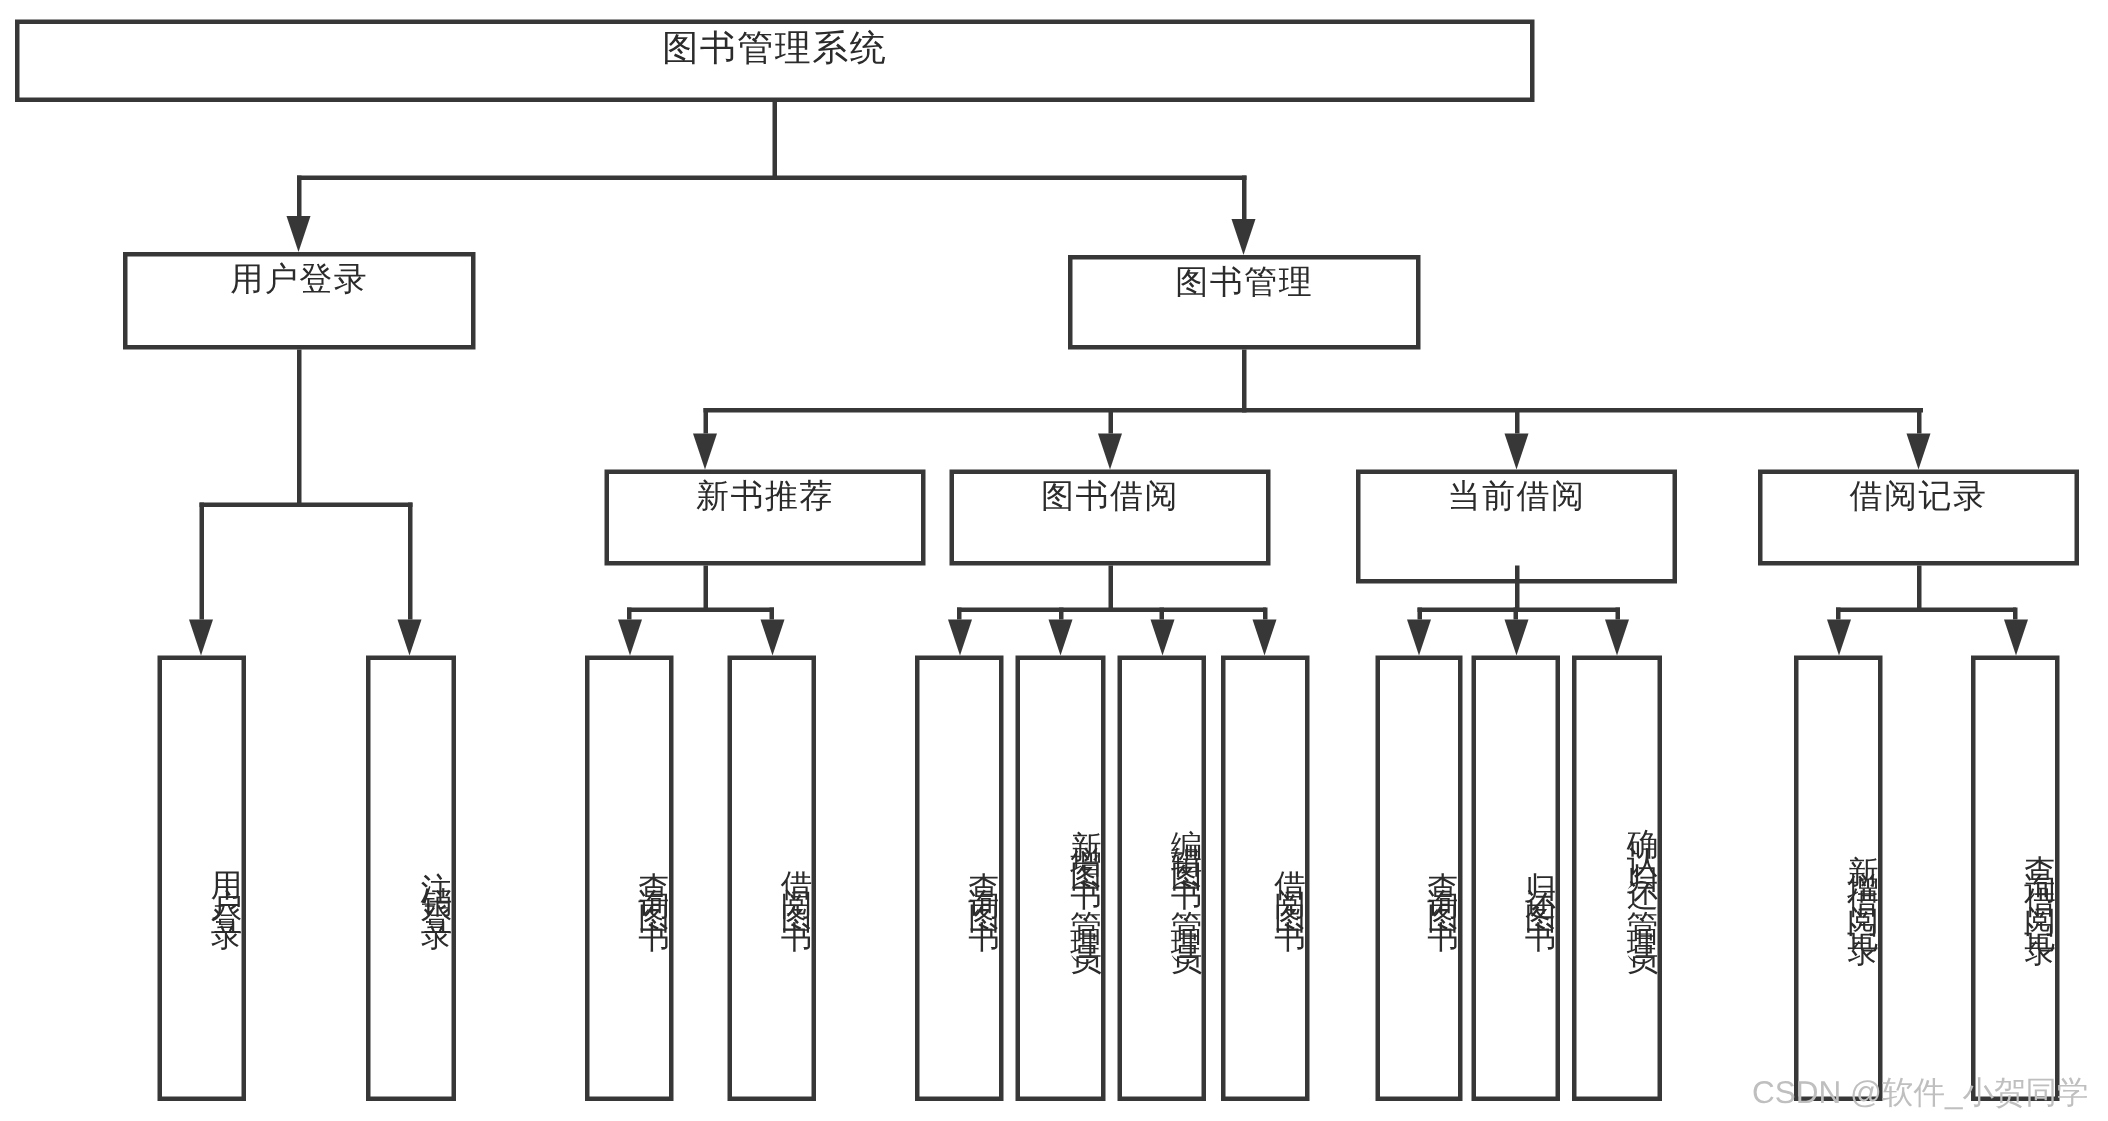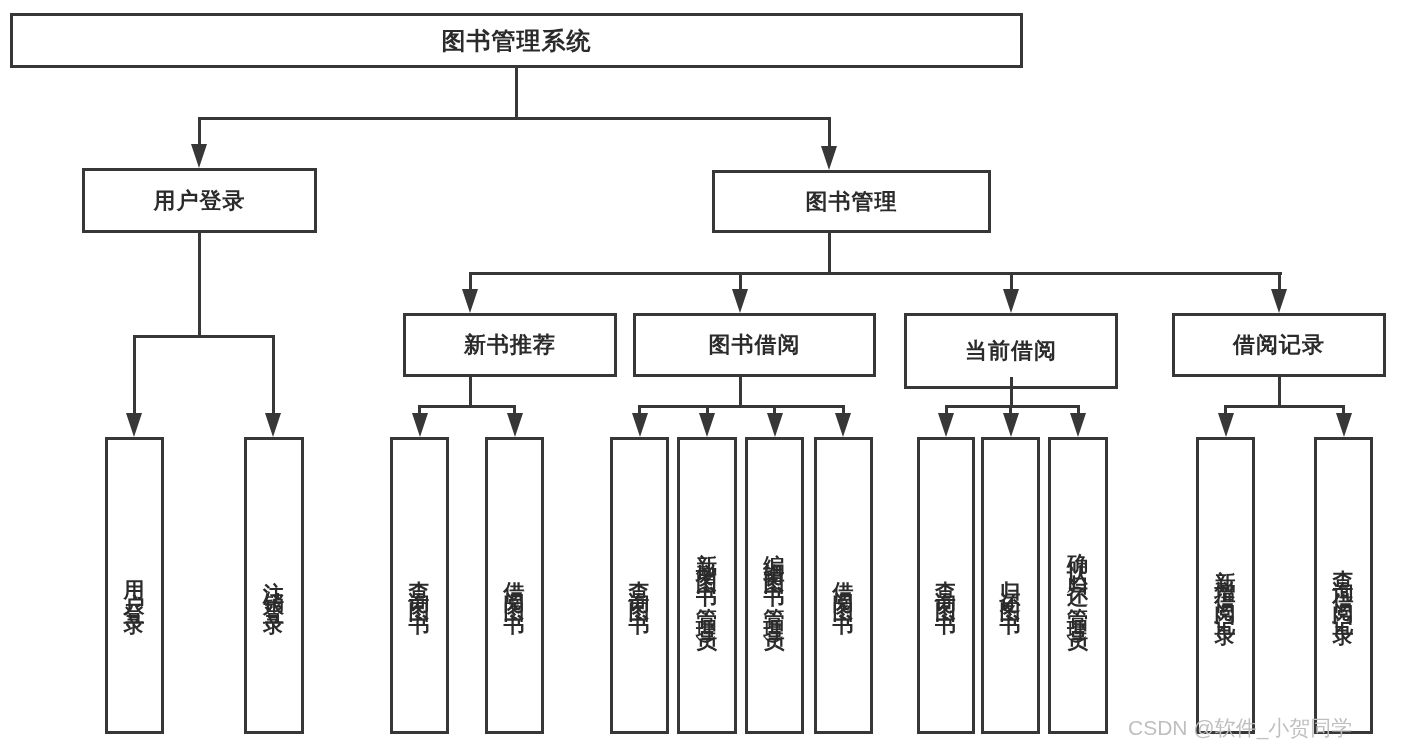--- a/index.html
+++ b/index.html
@@ -15,23 +15,22 @@
     width:1405px;height:747px;
     background:var(--bg);
     font-family:"Liberation Sans","DejaVu Sans",sans-serif;
     color:var(--text);
     overflow:hidden;
   }
   .box{
     position:absolute;
     border:3px solid var(--line);
     background:var(--bg);
-    display:flex;align-items:center;justify-content:center;
+    display:flex;align-items:flex-start;justify-content:center;
     color:var(--text);
-    font-weight:bold;
   }
   .hnode{font-size:22px;letter-spacing:1px;}
   .root{font-size:24px;letter-spacing:1px;}
   .leaf{
     writing-mode:vertical-rl;
     font-size:21px;
     letter-spacing:11px;
     line-height:1;
   }
   .leaf span{display:block;}
@@ -42,49 +41,49 @@
     content:"";
     position:absolute;
     left:-6.5px;top:100%;
     width:0;height:0;
     border-left:8px solid transparent;
     border-right:8px solid transparent;
     border-top:24px solid var(--line);
   }
   .watermark{
     position:absolute;
-    left:1128px;top:714px;
+    left:1168px;top:714px;
     font-size:21px;
     color:var(--watermark);
     white-space:nowrap;
     z-index:10;
   }
 </style>
 </head>
 <body>
 
 <div class="canvas">
 
   <div class="box root" style="left:10px;top:13px;width:1013px;height:55px;">
     <span>图书管理系统</span>
   </div>
 
   <div class="box hnode" style="left:82px;top:168px;width:235px;height:65px;">
     <span>用户登录</span>
   </div>
 
-  <div class="box hnode" style="left:712px;top:170px;width:279px;height:63px;">
+  <div class="box hnode" style="left:712px;top:170px;width:235px;height:63px;">
     <span>图书管理</span>
   </div>
 
   <div class="box hnode" style="left:363px;top:313px;width:214px;height:64px;margin-left:40px;">
     <span>新书推荐</span>
   </div>
 
-  <div class="box hnode" style="left:633px;top:313px;width:243px;height:64px;">
+  <div class="box hnode" style="left:633px;top:313px;width:214px;height:64px;">
     <span>图书借阅</span>
   </div>
 
   <div class="box hnode" style="left:904px;top:313px;width:214px;height:76px;">
     <span>当前借阅</span>
   </div>
 
   <div class="box hnode" style="left:1172px;top:313px;width:214px;height:64px;">
     <span>借阅记录</span>
   </div>

